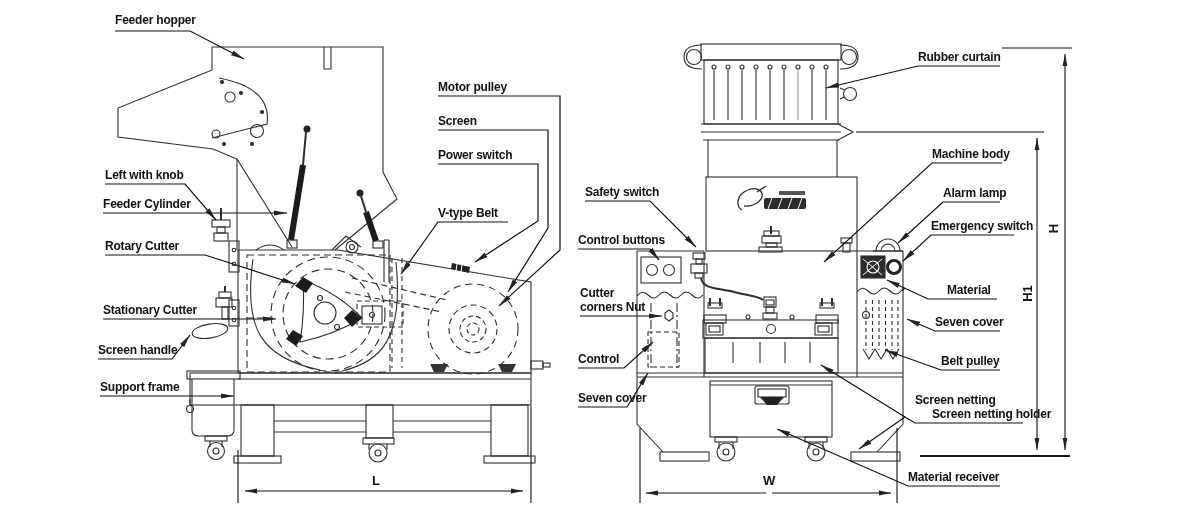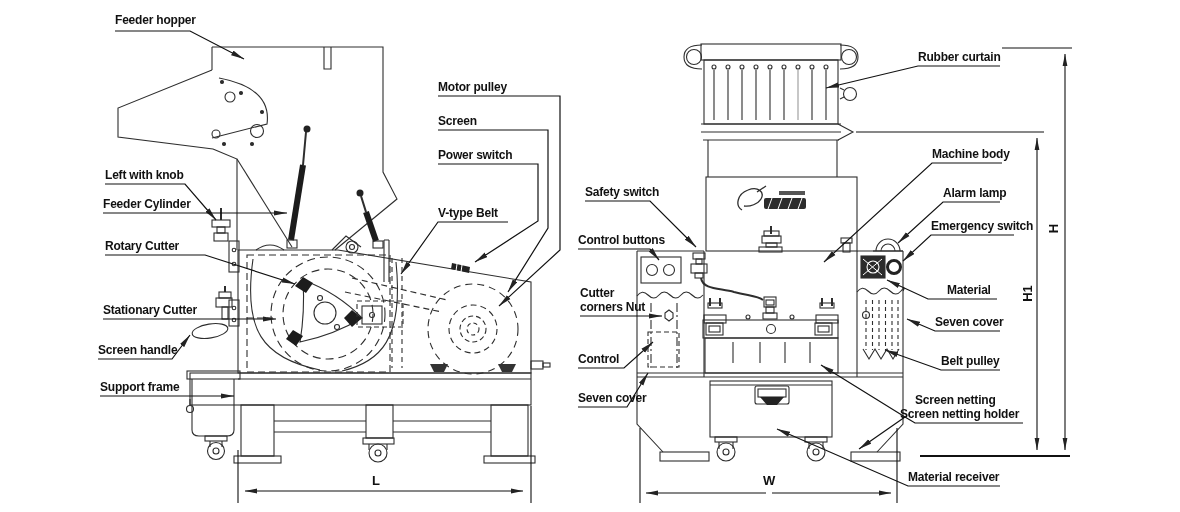--- a/index.html
+++ b/index.html
@@ -354,19 +354,19 @@
 <div class="lbl" style="left:947px;top:284px">Material</div>
 <div class="lbl" style="left:935px;top:316px">Seven cover</div>
 <div class="lbl" style="left:941px;top:355px">Belt pulley</div>
 <div class="lbl" style="left:585px;top:186px">Safety switch</div>
 <div class="lbl" style="left:578px;top:234px">Control buttons</div>
 <div class="lbl" style="left:580px;top:287px">Cutter</div>
 <div class="lbl" style="left:580px;top:301px">corners Nut</div>
 <div class="lbl" style="left:578px;top:353px">Control</div>
 <div class="lbl" style="left:578px;top:392px">Seven cover</div>
 <div class="lbl" style="left:915px;top:394px">Screen netting</div>
-<div class="lbl" style="left:900px;top:408px">Screen netting holder</div>
+<div class="lbl" style="left:932px;top:408px">Screen netting holder</div>
 <div class="lbl" style="left:908px;top:471px">Material receiver</div>
 <div class="dim" style="left:763px;top:473px">W</div>
 <div class="dim rot" style="left:1019px;top:286px">H1</div>
 <div class="dim rot" style="left:1049px;top:221px">H</div>
 
 </div>
 
 </body></html>

